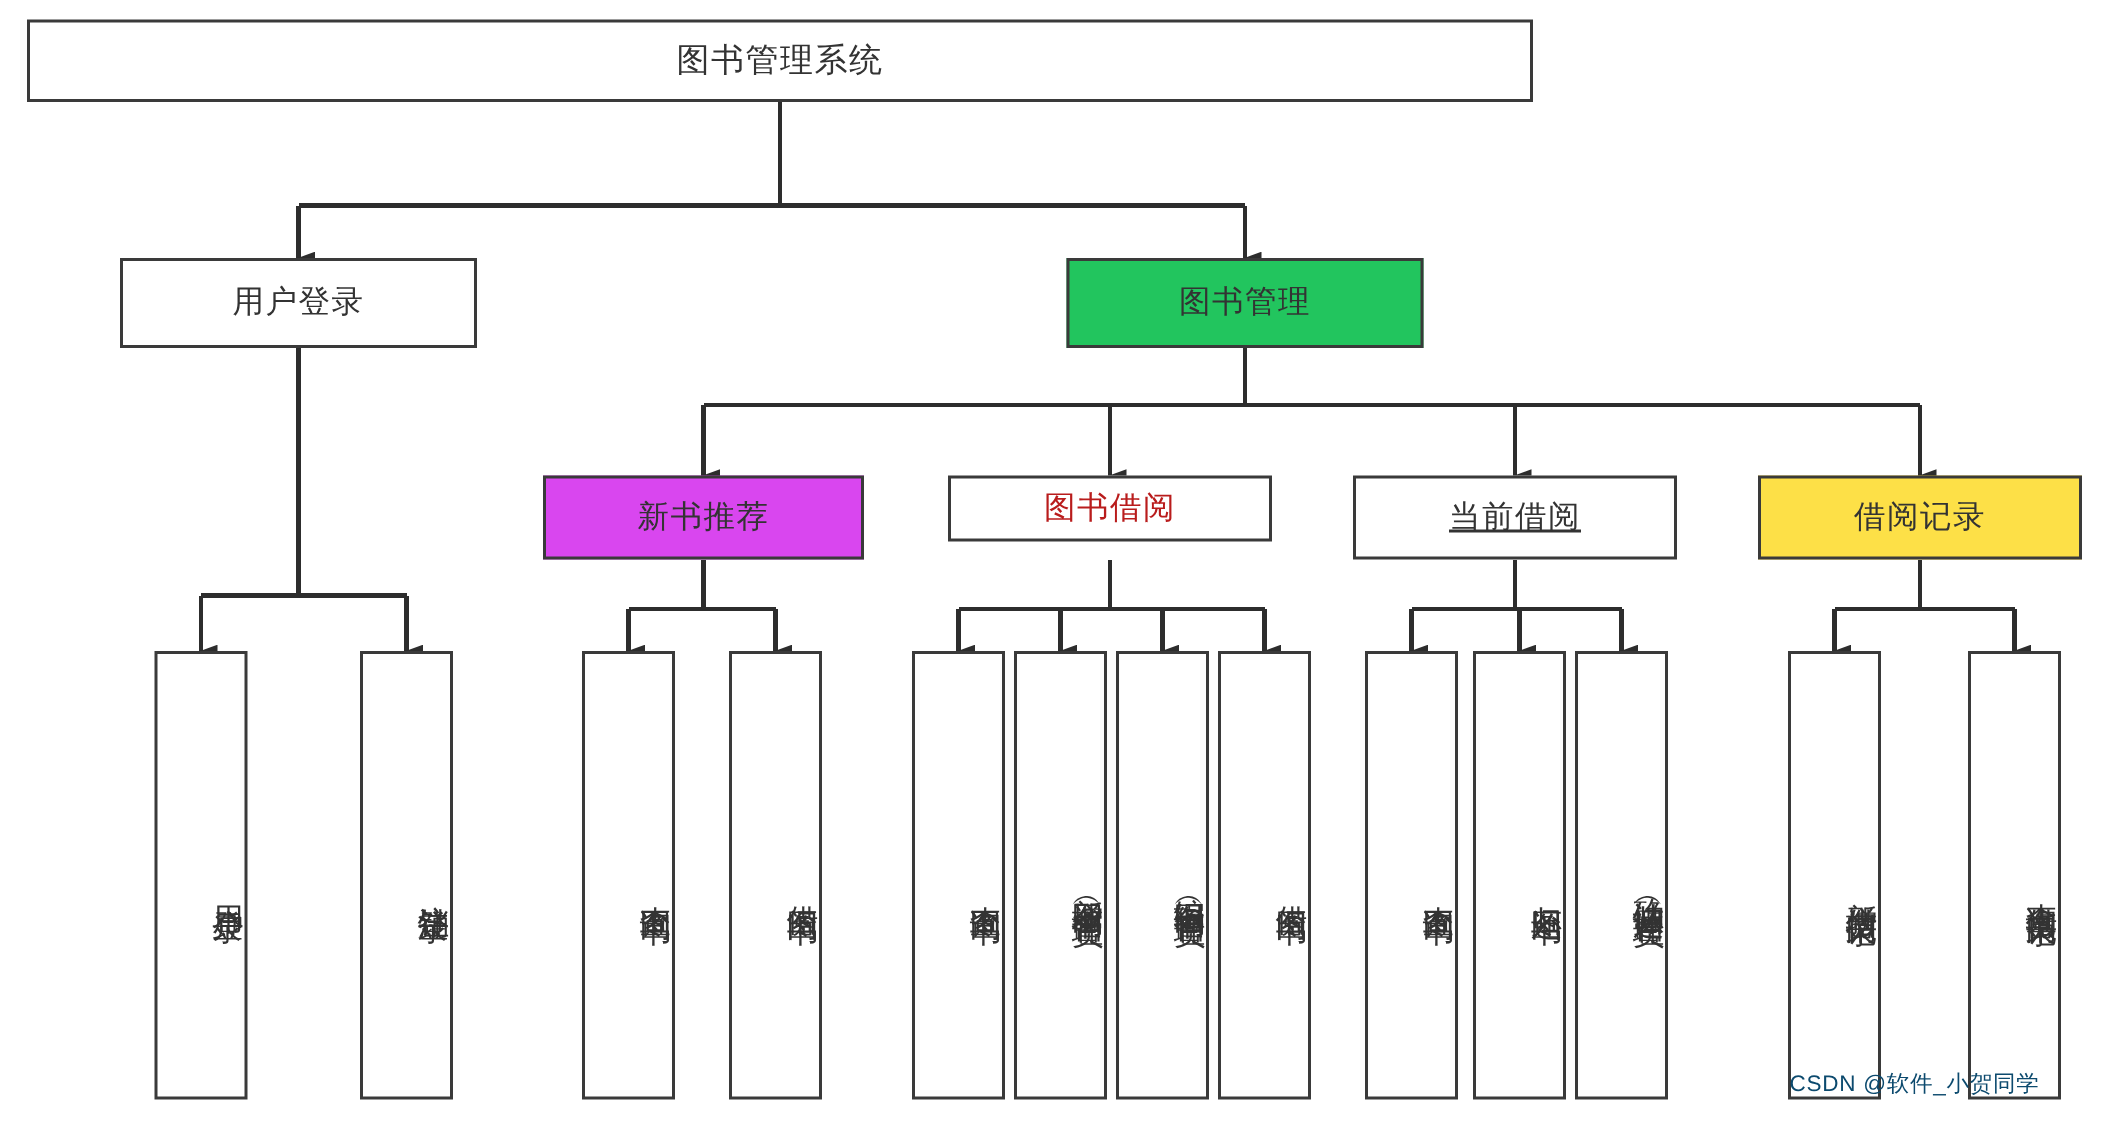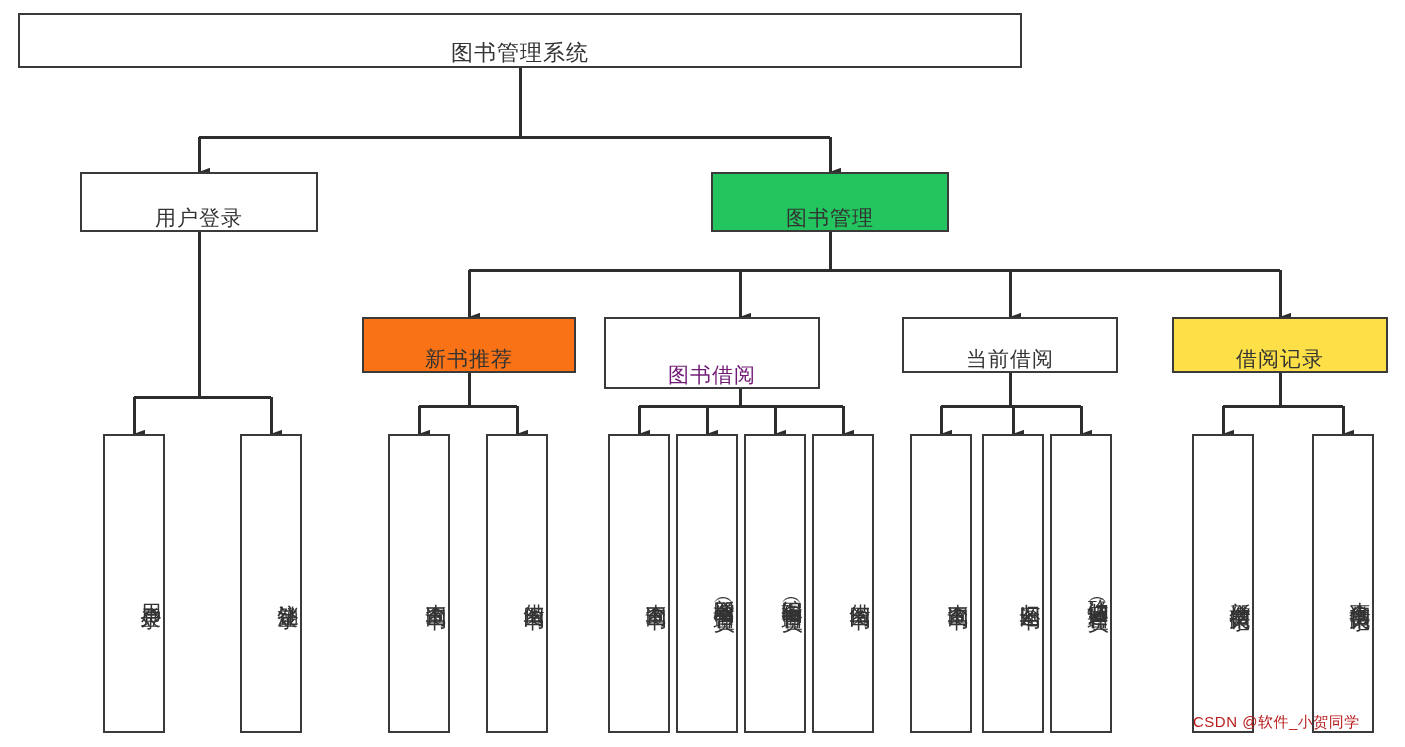--- a/index.html
+++ b/index.html
@@ -23,21 +23,21 @@
     top: 0;
     width: 1405px;
     height: 747px;
   }
   .node {
     position: absolute;
     box-sizing: border-box;
     background: #ffffff;
     border: 2px solid #3a3a3a;
     display: flex;
-    align-items: flex-end;
+    align-items: center;
     justify-content: center;
     color: #333333;
   }
   .node.horiz {
     font-size: 21px;
     letter-spacing: 1px;
     line-height: 1.2;
   }
   .node.root {
     font-size: 22px;
@@ -56,21 +56,21 @@
     display: block;
     white-space: pre-wrap;
   }
   .node.vert .label {
     writing-mode: vertical-rl;
     text-orientation: upright;
   }
   .watermark {
     position: absolute;
     font-size: 15px;
-    color: #b91c1c;
+    color: #0c4a6e;
     white-space: nowrap;
     letter-spacing: 0.5px;
     pointer-events: none;
   }
 </style>
 </head>
 <body>
 
 <div id="diagram-root">
   <svg class="wires" viewBox="0 0 1405 747" preserveAspectRatio="none">
@@ -119,27 +119,27 @@
   <div id="node-layer">
       <div class="node horiz root" style="left: 18px; top: 13px; width: 1004px; height: 55px; border-color: rgb(58, 58, 58); background: rgb(255, 255, 255); color: rgb(51, 51, 51);">
         <span class="label">图书管理系统</span>
       </div>
       <div class="node horiz" style="left: 80px; top: 172px; width: 238px; height: 60px; border-color: rgb(58, 58, 58); background: rgb(255, 255, 255); color: rgb(51, 51, 51);">
         <span class="label">用户登录</span>
       </div>
       <div class="node horiz" style="left: 711px; top: 172px; width: 238px; height: 60px; border-color: rgb(58, 58, 58); background: #22c55e; color: rgb(51, 51, 51);">
         <span class="label">图书管理</span>
       </div>
-      <div class="node horiz" style="left: 362px; top: 317px; width: 214px; height: 56px; border-color: rgb(58, 58, 58); background: #f97316; color: rgb(51, 51, 51);">
+      <div class="node horiz" style="left: 362px; top: 317px; width: 214px; height: 56px; border-color: rgb(58, 58, 58); background: #d946ef; color: rgb(51, 51, 51);">
         <span class="label">新书推荐</span>
       </div>
-      <div class="node horiz" style="left: 604px; top: 317px; width: 216px; height: 72px; border-color: rgb(58, 58, 58); background: rgb(255, 255, 255); color: #701a75;">
+      <div class="node horiz" style="left: 632px; top: 317px; width: 216px; height: 44px; border-color: rgb(58, 58, 58); background: rgb(255, 255, 255); color: #b91c1c;">
         <span class="label">图书借阅</span>
       </div>
-      <div class="node horiz" style="left: 902px; top: 317px; width: 216px; height: 56px; border-color: rgb(58, 58, 58); background: rgb(255, 255, 255); color: rgb(51, 51, 51);">
+      <div class="node horiz" style="left: 902px; top: 317px; width: 216px; height: 56px; border-color: rgb(58, 58, 58); background: rgb(255, 255, 255); color: rgb(51, 51, 51); text-decoration: underline;">
         <span class="label">当前借阅</span>
       </div>
       <div class="node horiz" style="left: 1172px; top: 317px; width: 216px; height: 56px; border-color: rgb(58, 58, 58); background: #fde047; color: rgb(51, 51, 51);">
         <span class="label">借阅记录</span>
       </div>
       <div class="node vert" style="left: 103px; top: 434px; width: 62px; height: 299px; border-color: rgb(58, 58, 58); background: rgb(255, 255, 255); color: rgb(51, 51, 51);">
         <span class="label">用户登录</span>
       </div>
       <div class="node vert" style="left: 240px; top: 434px; width: 62px; height: 299px; border-color: rgb(58, 58, 58); background: rgb(255, 255, 255); color: rgb(51, 51, 51);">
         <span class="label">注销登录</span>

